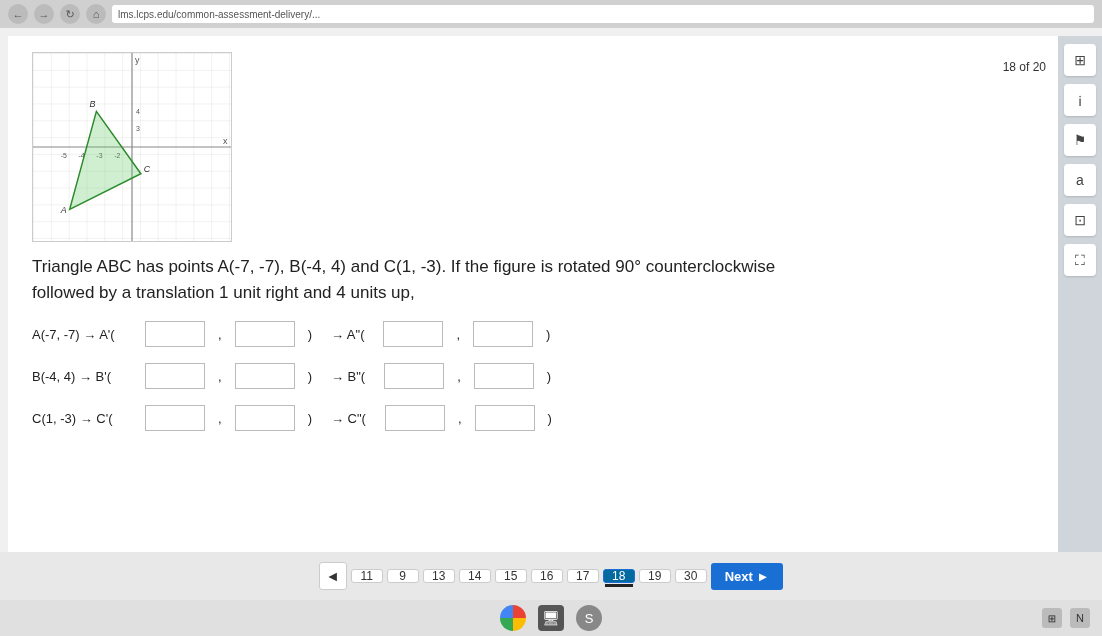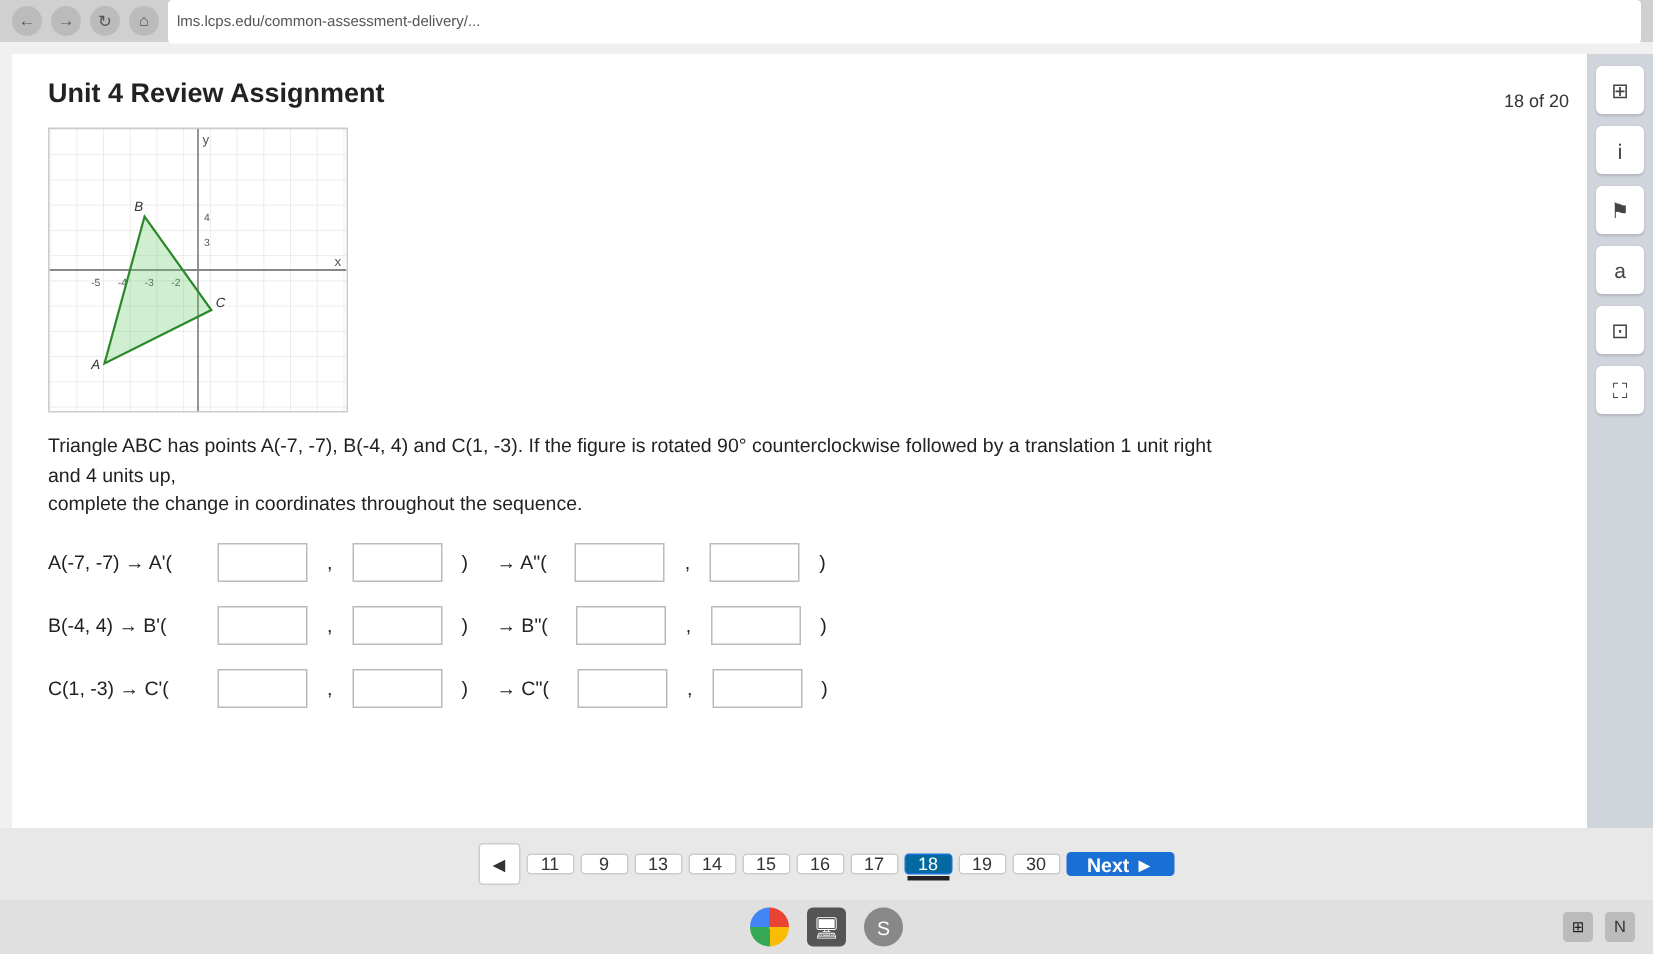--- a/index.html
+++ b/index.html
@@ -27,21 +27,21 @@
       width: 20px; height: 20px;
       background: #bbb;
       border-radius: 50%;
       display: flex; align-items: center; justify-content: center;
       font-size: 11px; color: #555; cursor: pointer;
     }
     .browser-bar .url-bar {
       flex: 1;
       background: #fff;
       border-radius: 3px;
-      height: 29px;
+      height: 18px;
       font-size: 10px;
       color: #555;
       padding: 0 6px;
       display: flex; align-items: center;
     }
 
     
     .main-container {
       display: flex;
       height: calc(636px - 28px - 36px);
@@ -83,21 +83,21 @@
 
     .graph-svg {
       width: 200px;
       height: 190px;
       border: 1px solid #ccc;
       background: #fff;
     }
 
     
     .question-text {
-      font-size: 13px;
+      font-size: 17px;
       color: #222;
       margin-bottom: 16px;
       max-width: 780px;
       line-height: 1.5;
     }
 
     
     .coord-row {
       display: flex;
       align-items: center;
@@ -192,21 +192,21 @@
       border-radius: 3px;
       display: flex;
       align-items: center;
       justify-content: center;
       font-size: 14px;
       cursor: pointer;
       color: #333;
     }
 
     .nav-next-btn {
-      height: 16px;
+      height: 27px;
       padding: 4px 14px;
       background: #1a6fd4;
       border: none;
       border-radius: 3px;
       color: #fff;
       font-size: 13px;
       font-weight: bold;
       cursor: pointer;
       display: flex;
       align-items: center;
@@ -269,21 +269,20 @@
     <span>lms.lcps.edu/common-assessment-delivery/...</span>
   </div>
 </div>
 
 <div class="main-container">
 
   <div class="content-panel">
 
     <div class="page-counter">18 of 20</div>
 
-    <div class="assignment-title">Unit 4 Review Assignment</div>
 
     <div class="graph-container">
       <svg class="graph-svg" viewBox="0 0 200 190">
 
         <defs>
           <pattern id="grid" width="18" height="17" patternUnits="userSpaceOnUse">
             <path d="M 18 0 L 0 0 0 17" fill="none" stroke="#ccc" stroke-width="0.5"></path>
           </pattern>
         </defs>
         <rect width="200" height="190" fill="url(#grid)"></rect>
@@ -306,21 +305,20 @@
         <polygon points="37,158 64,59 109,122" fill="rgba(100,200,100,0.3)" stroke="#2a8a2a" stroke-width="1.5"></polygon>
 
         <text x="28" y="162" font-size="9" fill="#333" font-style="italic">A</text>
         <text x="57" y="55" font-size="9" fill="#333" font-style="italic">B</text>
         <text x="112" y="120" font-size="9" fill="#333" font-style="italic">C</text>
       </svg>
     </div>
 
     <div class="question-text">
       <span>Triangle ABC has points A(-7, -7), B(-4, 4) and C(1, -3).  If the figure is rotated 90° counterclockwise followed by a translation 1 unit right and 4 units up,</span><br>
-      <span>complete the change in coordinates throughout the sequence.</span>
     </div>
 
     <div class="coord-row">
       <span class="coord-label">A(-7, -7) → A'(</span>
       <input type="text" class="coord-input" style="">
       <span class="coord-paren">,</span>
       <input type="text" class="coord-input" style="">
       <span class="coord-paren">)</span>
       <span class="coord-arrow"> → A"(</span>
       <input type="text" class="coord-input" style="">

